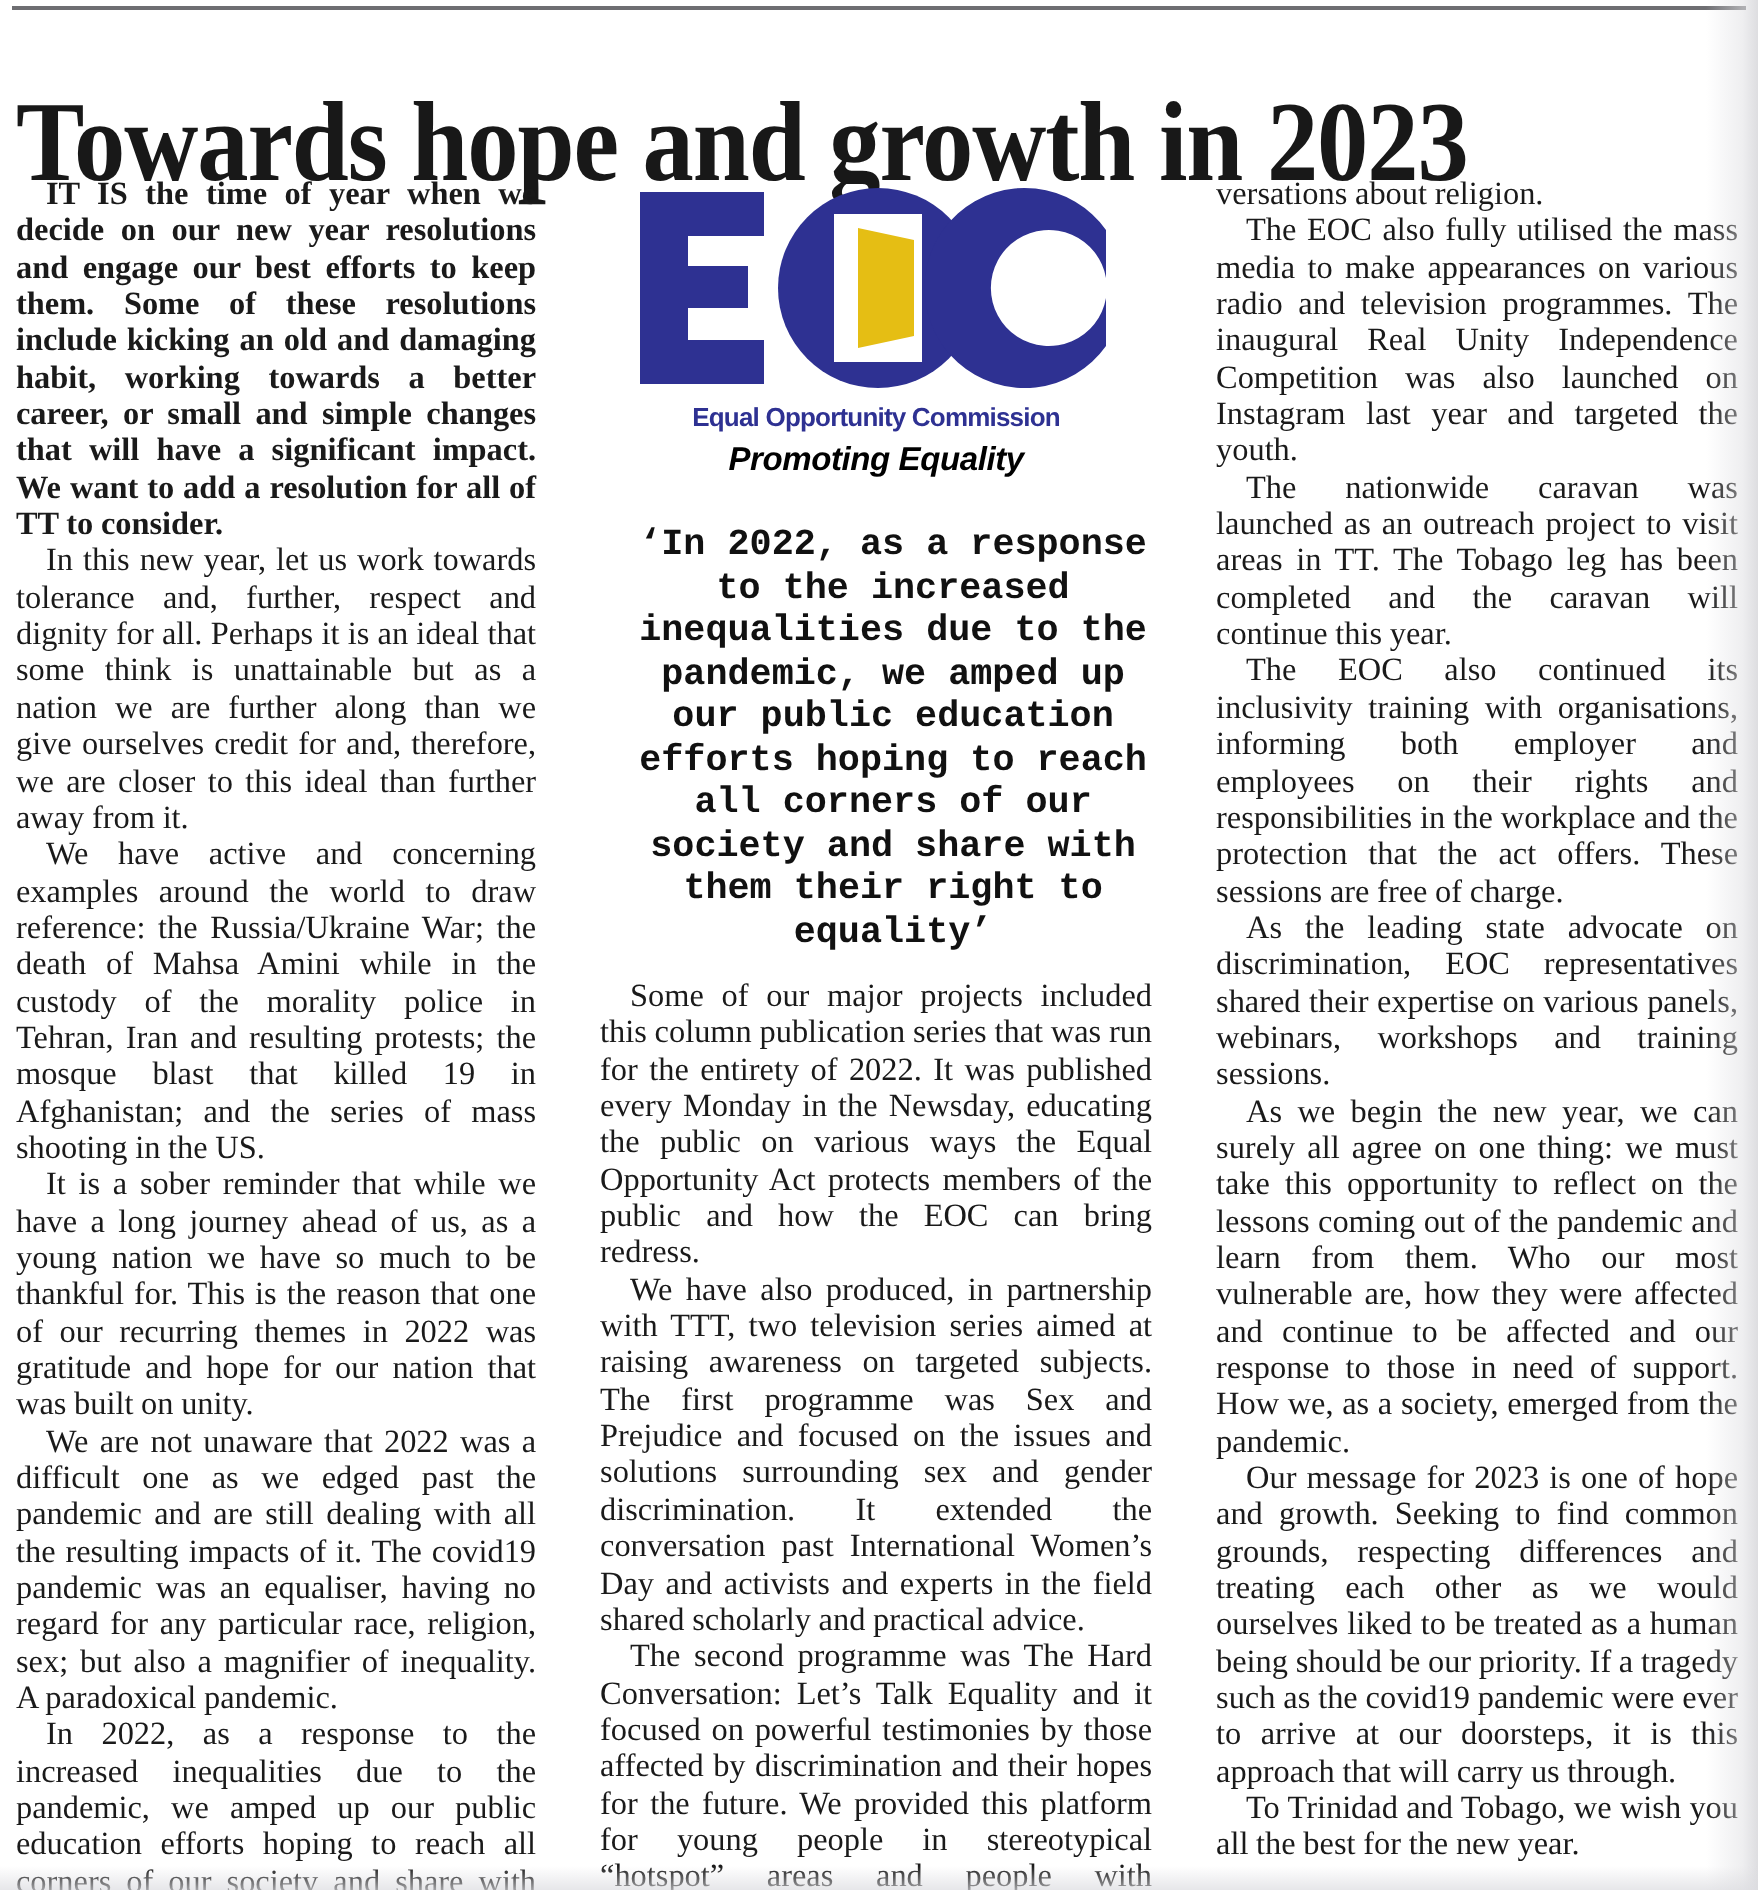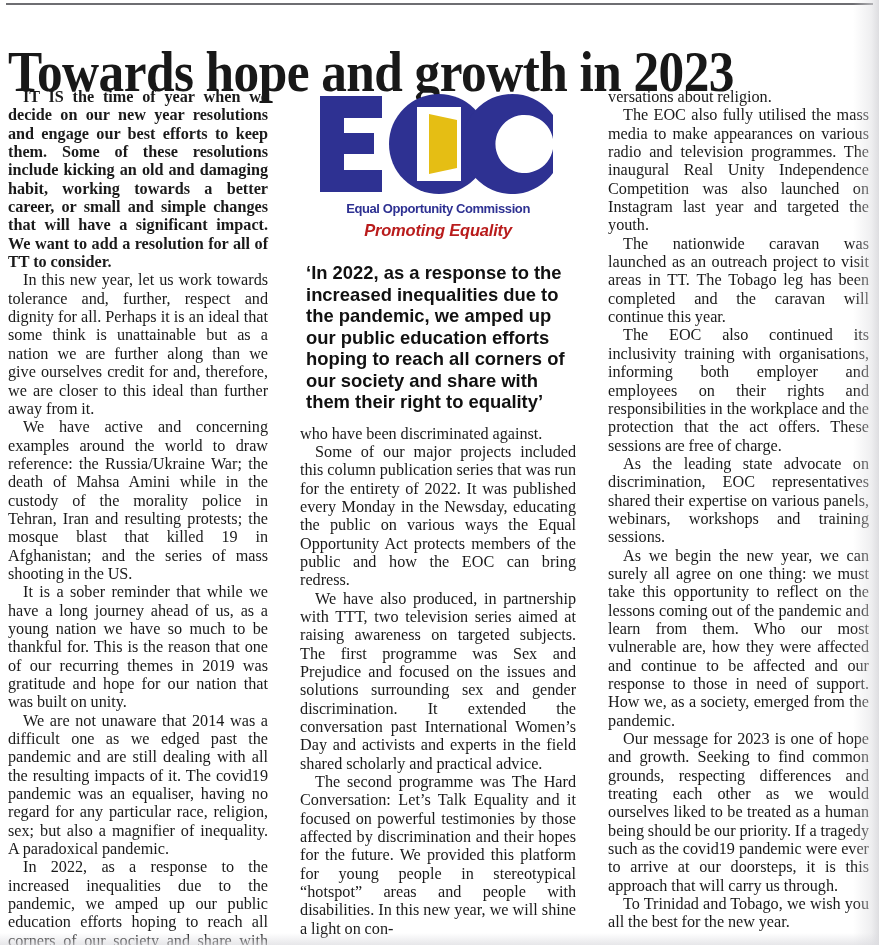--- a/index.html
+++ b/index.html
@@ -115,52 +115,52 @@
     letter-spacing: -0.4px;
     color: #2e3192;
     line-height: 22px;
     white-space: nowrap;
   }
   .logo-sub {
     font-family: "Liberation Sans", "DejaVu Sans", sans-serif;
     font-style: italic;
     font-weight: bold;
     font-size: 16.5px;
-    color: #b91c1c;
+    color: #000000;
     line-height: 20px;
     letter-spacing: -0.2px;
   }
 
   
   .pullquote {
-    margin: 14px 0 12px 4px;
-    font-family: Liberation Sans, sans-serif;
+    margin: 14px 0 12px 17px;
+    font-family: Liberation Mono, monospace;
     font-weight: bold;
     font-size: 18.4px;
     line-height: 21.5px;
-    text-align: left;
+    text-align: center;
     color: #111111;
     padding: 0 2px;
   }
 </style>
 </head>
 <body>
 
 <div class="top-rule"></div>
 
 <h1 class="headline">Towards hope and growth in 2023</h1>
 
 <div class="columns">
 
   <div class="col">
     <p class="body lead">IT IS the time of year when we decide on our new year resolutions and engage our best efforts to keep them. Some of these resolutions include kicking an old and damaging habit, working towards a better career, or small and simple changes that will have a significant impact. We want to add a resolution for all of TT to consider.</p>
     <p class="body">In this new year, let us work towards tolerance and, further, respect and dignity for all. Perhaps it is an ideal that some think is unattainable but as a nation we are further along than we give ourselves credit for and, therefore, we are closer to this ideal than further away from it.</p>
     <p class="body">We have active and concerning examples around the world to draw reference: the Russia/Ukraine War; the death of Mahsa Amini while in the custody of the morality police in Tehran, Iran and resulting protests; the mosque blast that killed 19 in Afghanistan; and the series of mass shooting in the US.</p>
-    <p class="body">It is a sober reminder that while we have a long journey ahead of us, as a young nation we have so much to be thankful for. This is the reason that one of our recurring themes in 2019 was gratitude and hope for our nation that was built on unity.</p>
-    <p class="body">We are not unaware that 2014 was a difficult one as we edged past the pandemic and are still dealing with all the resulting impacts of it. The covid19 pandemic was an equaliser, having no regard for any particular race, religion, sex; but also a magnifier of inequality. A paradoxical pandemic.</p>
+    <p class="body">It is a sober reminder that while we have a long journey ahead of us, as a young nation we have so much to be thankful for. This is the reason that one of our recurring themes in 2022 was gratitude and hope for our nation that was built on unity.</p>
+    <p class="body">We are not unaware that 2022 was a difficult one as we edged past the pandemic and are still dealing with all the resulting impacts of it. The covid19 pandemic was an equaliser, having no regard for any particular race, religion, sex; but also a magnifier of inequality. A paradoxical pandemic.</p>
     <p class="body">In 2022, as a response to the increased inequalities due to the pandemic, we amped up our public education efforts hoping to reach all corners of our society and share with them their right to projects and how the Equal Opportunity Commission (EOC) can bring redress for those</p>
   </div>
 
   <div class="col">
 
     <div class="logo-block">
       <div class="logo-mark">
         <svg width="276" height="112" viewBox="0 0 276 112">
 
           <g>
@@ -182,21 +182,20 @@
         </svg>
       </div>
       <div class="logo-tagline-wrap">
         <div class="logo-org">Equal Opportunity Commission</div>
         <div class="logo-sub">Promoting Equality</div>
       </div>
     </div>
 
     <div class="pullquote">‘In 2022, as a response to the increased inequalities due to the pandemic, we amped up our public education efforts hoping to reach all corners of our society and share with them their right to equality’</div>
 
-    <p class="body noindent">who have been discriminated against.</p>
     <p class="body">Some of our major projects included this column publication series that was run for the entirety of 2022. It was published every Monday in the Newsday, educating the public on various ways the Equal Opportunity Act protects members of the public and how the EOC can bring redress.</p>
     <p class="body">We have also produced, in partnership with TTT, two television series aimed at raising awareness on targeted subjects. The first programme was Sex and Prejudice and focused on the issues and solutions surrounding sex and gender discrimination. It extended the conversation past International Women’s Day and activists and experts in the field shared scholarly and practical advice.</p>
     <p class="body">The second programme was The Hard Conversation: Let’s Talk Equality and it focused on powerful testimonies by those affected by discrimination and their hopes for the future. We provided this platform for young people in stereotypical “hotspot” areas and people with disabilities. In this new year, we will shine a light on con-</p>
   </div>
 
   <div class="col col-3">
     <p class="body noindent">versations about religion.</p>
     <p class="body">The EOC also fully utilised the mass media to make appearances on various radio and television programmes. The inaugural Real Unity Independence Competition was also launched on Instagram last year and targeted the youth.</p>
     <p class="body">The nationwide caravan was launched as an outreach project to visit areas in TT. The Tobago leg has been completed and the caravan will continue this year.</p>
     <p class="body">The EOC also continued its inclusivity training with organisations, informing both employer and employees on their rights and responsibilities in the workplace and the protection that the act offers. These sessions are free of charge.</p>

